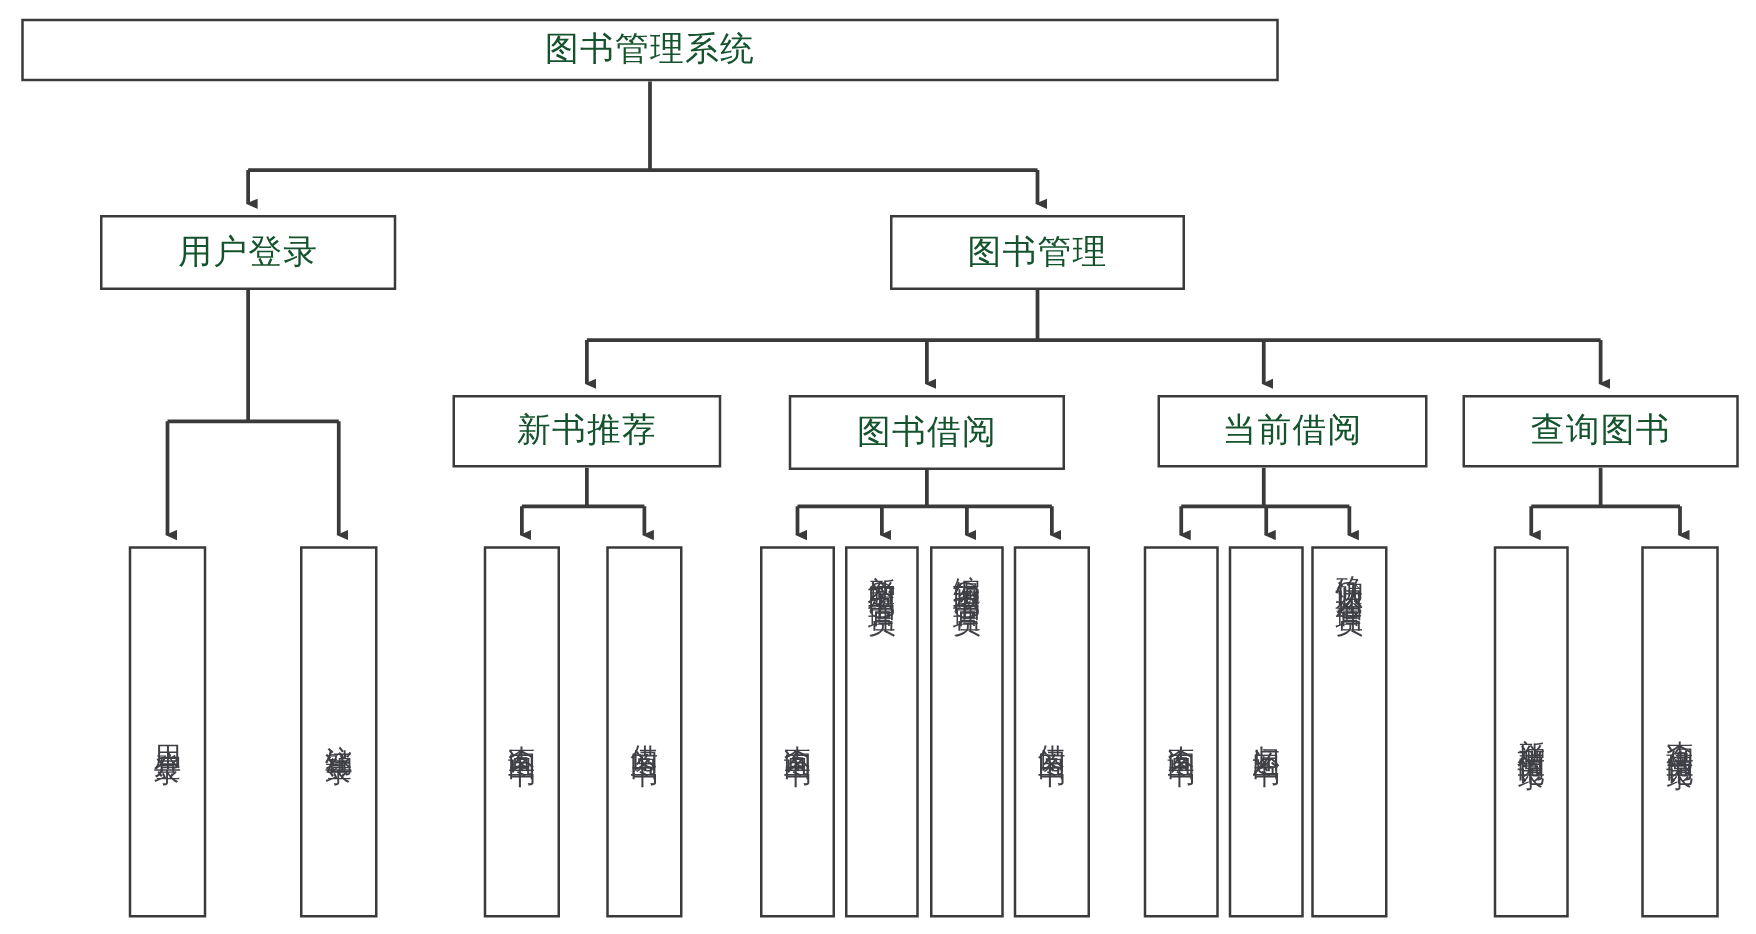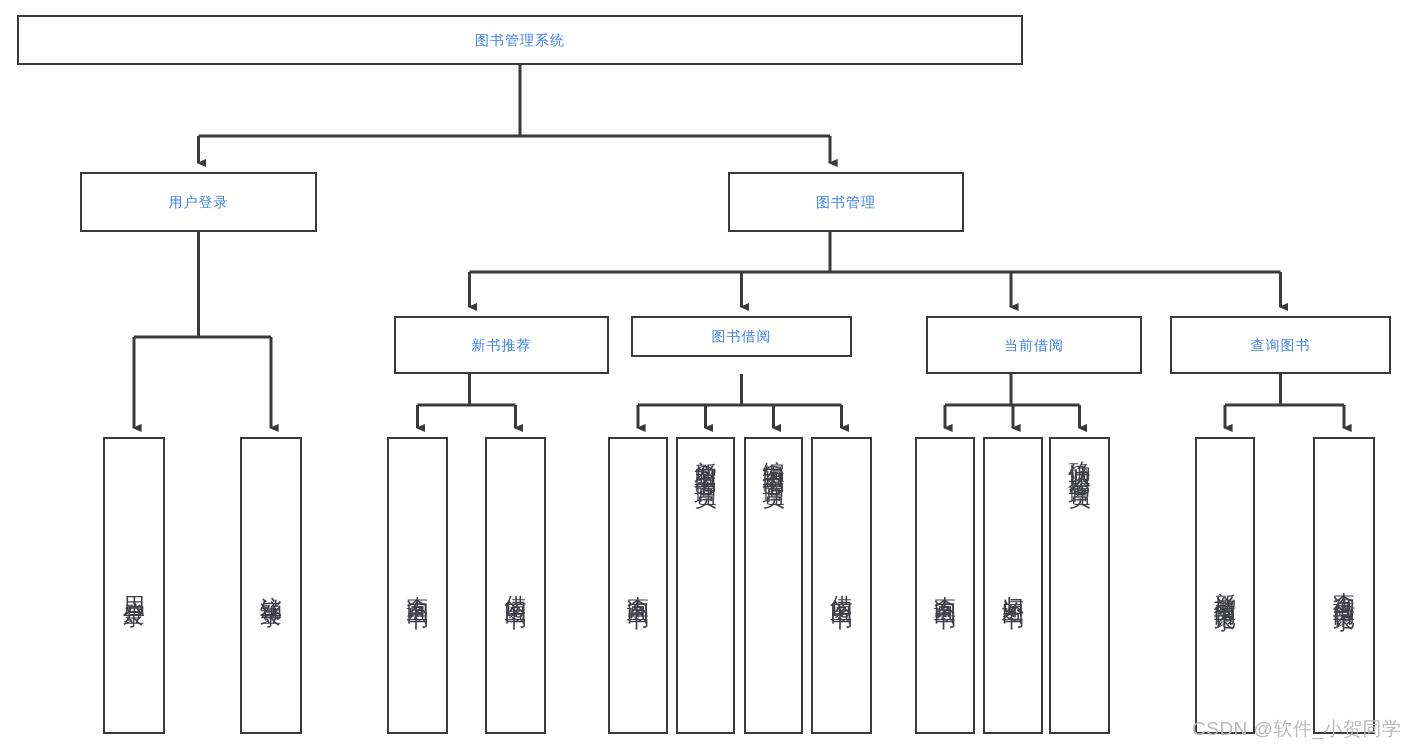--- a/index.html
+++ b/index.html
@@ -14,22 +14,22 @@
   .node-box{
     position:absolute;
     box-sizing:border-box;
     background:#ffffff;
     border:2px solid #3a3a3a;
     display:flex;
     align-items:center;
     justify-content:center;
   }
   .node-label{
-    color:#3b82f6;
-    font-size:14px;
+    color:#14532d;
+    font-size:27px;
     line-height:1.18;
     letter-spacing:1px;
     white-space:nowrap;
     text-align:center;
   }
   .leaf-box{
     position:absolute;
     box-sizing:border-box;
     background:#ffffff;
     border:2px solid #3a3a3a;
@@ -106,27 +106,27 @@
       </g>
   </svg>
 
   <div id="nodes-layer">
       <div class="node-box" style="left: 17px; top: 15px; width: 1006px; height: 50px;">
         <span class="node-label">图书管理系统</span>
       </div>
       <div class="node-box" style="left: 80px; top: 172px; width: 237px; height: 60px;">
         <span class="node-label">用户登录</span>
       </div>
-      <div class="node-box" style="left: 712px; top: 172px; width: 236px; height: 60px; margin-left: 16px;">
+      <div class="node-box" style="left: 712px; top: 172px; width: 236px; height: 60px;">
         <span class="node-label">图书管理</span>
       </div>
-      <div class="node-box" style="left: 362px; top: 316px; width: 215px; height: 58px; margin-left: 32px;">
+      <div class="node-box" style="left: 362px; top: 316px; width: 215px; height: 58px;">
         <span class="node-label">新书推荐</span>
       </div>
-      <div class="node-box" style="left: 631px; top: 316px; width: 221px; height: 41px;">
+      <div class="node-box" style="left: 631px; top: 316px; width: 221px; height: 60px;">
         <span class="node-label">图书借阅</span>
       </div>
       <div class="node-box" style="left: 903px; top: 316px; width: 216px; height: 58px; margin-left: 23px;">
         <span class="node-label">当前借阅</span>
       </div>
       <div class="node-box" style="left: 1170px; top: 316px; width: 221px; height: 58px;">
         <span class="node-label">查询图书</span>
       </div>
       <div class="leaf-box align-center" style="left: 103px; top: 437px; width: 62px; height: 297px;">
         <span class="leaf-label">用户登录</span>
@@ -162,15 +162,14 @@
         <span class="leaf-label">确认归还（管理员）</span>
       </div>
       <div class="leaf-box align-center" style="left: 1195px; top: 437px; width: 60px; height: 297px;">
         <span class="leaf-label">新增借阅记录</span>
       </div>
       <div class="leaf-box align-center" style="left: 1313px; top: 437px; width: 62px; height: 297px;">
         <span class="leaf-label">查询借阅记录</span>
       </div>
     </div>
 
-  <div class="watermark" style="left: 1192px; top: 716px;">CSDN @软件_小贺同学</div>
 
 </div>
 
 </body></html>

